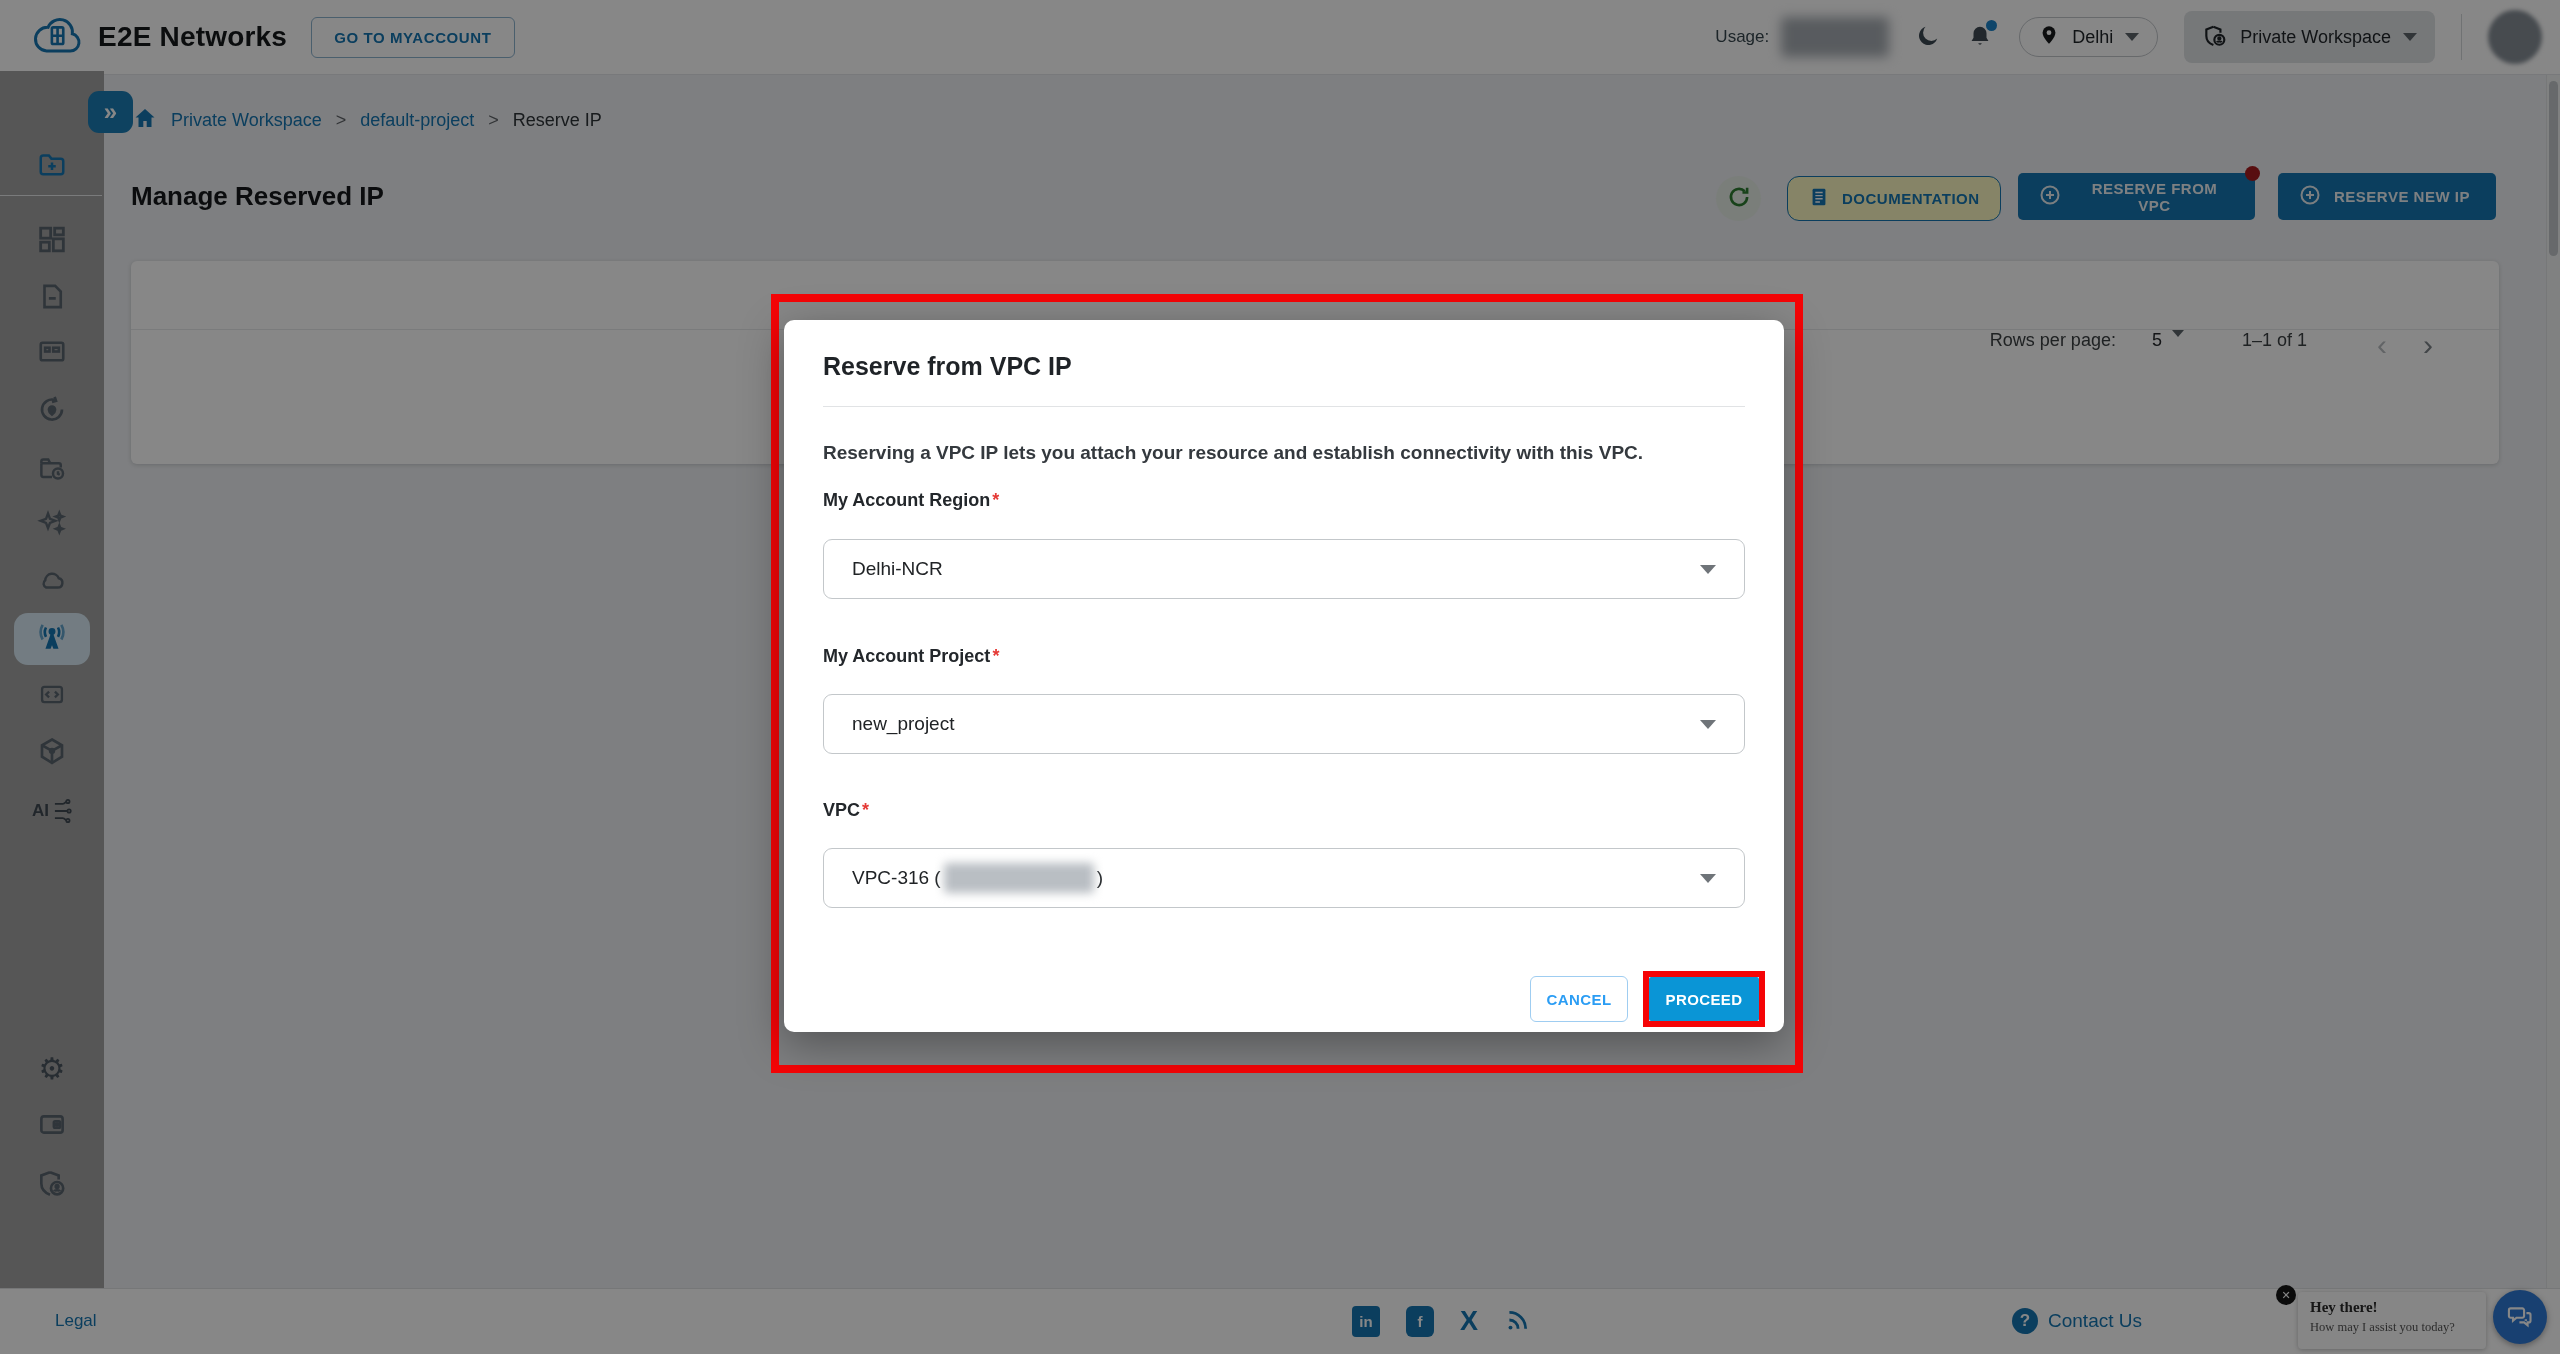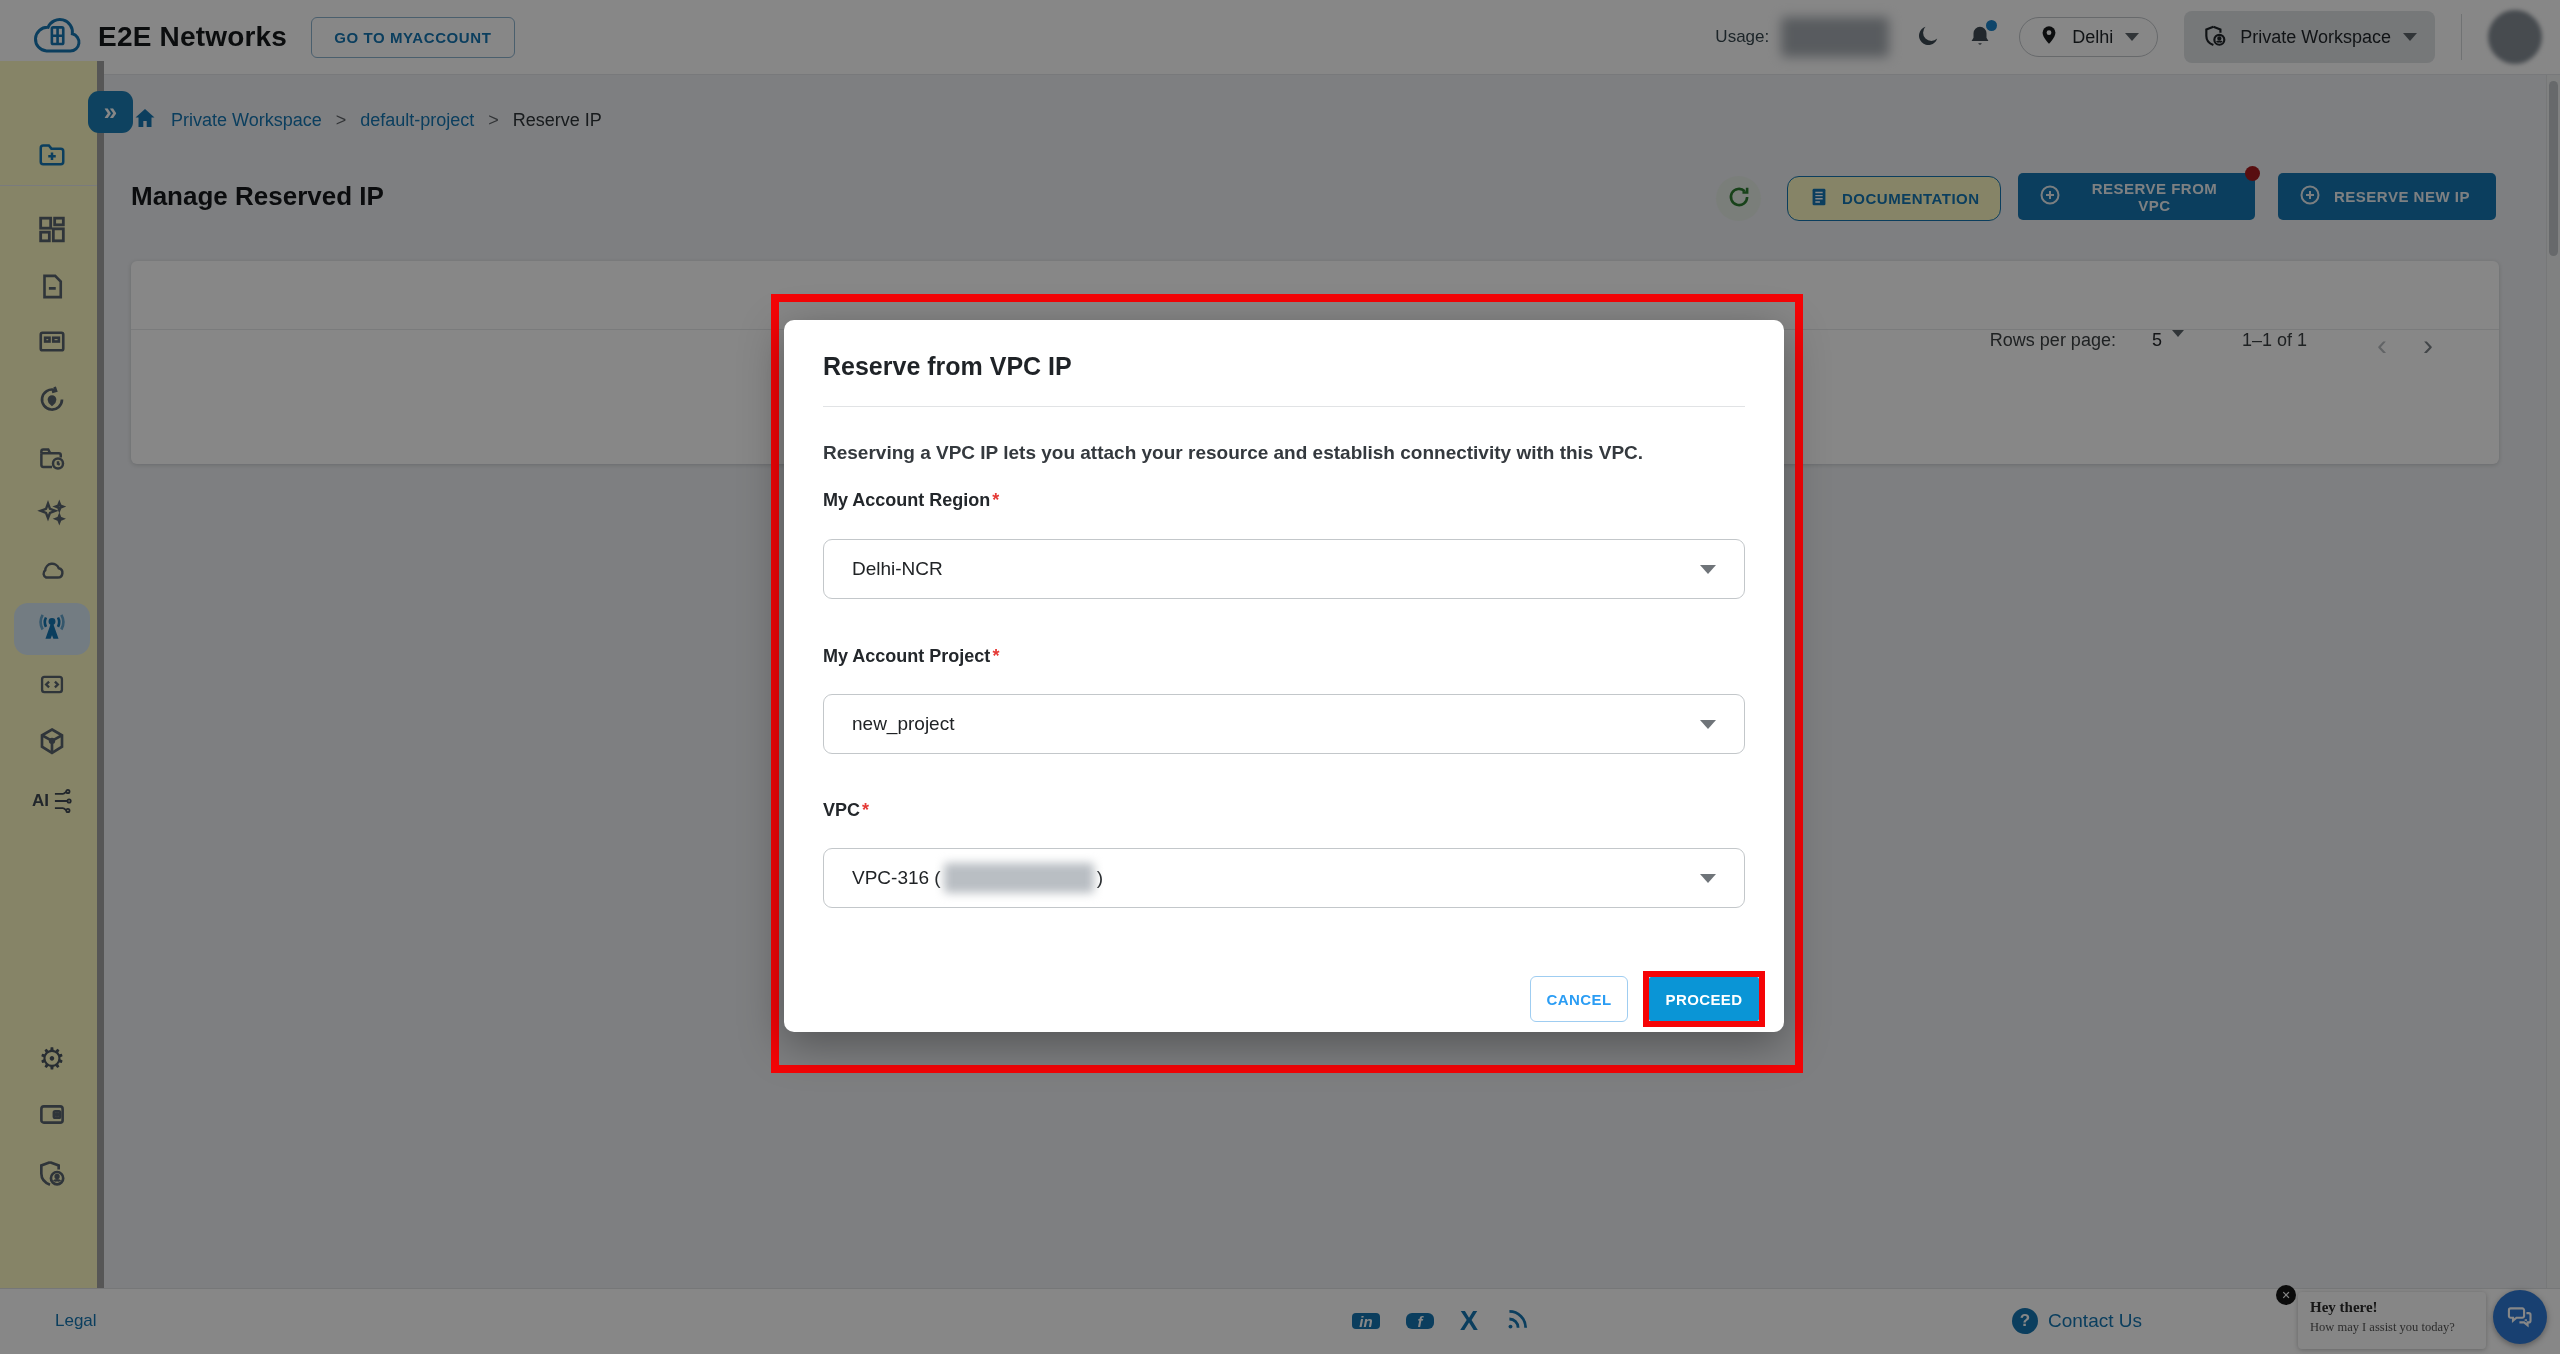--- a/index.html
+++ b/index.html
@@ -20,21 +20,21 @@
   .bell-dot { position:absolute; top:-3px; right:-4px; width:11px; height:11px; border-radius:50%; background:#1c83c9; }
   .region-select { height:40px; border:1px solid #c3c7cb; border-radius:20px; background:#fff; display:flex; align-items:center; gap:12px; padding:0 18px; cursor:pointer; }
   .region-select .label { font-size:18px; color:#1f2428; }
   .workspace-btn { height:52px; border:none; border-radius:8px; background:#dfe2e5; display:flex; align-items:center; gap:12px; padding:0 18px; cursor:pointer; }
   .workspace-btn .label { font-size:18px; color:#1f2428; }
   .caret { width:0; height:0; border-left:7px solid transparent; border-right:7px solid transparent; border-top:8px solid #5d646b; }
   .v-div { width:1px; height:46px; background:#d4d7da; }
   .avatar { width:54px; height:54px; border-radius:50%; background:#868e96; filter:blur(2px); cursor:pointer; }
 
   
-  .sidebar { position:absolute; top:61px; left:0; width:104px; bottom:66px; background:#fef9c3; border-right:7px solid #a3a3a3; z-index:2; }
+  .sidebar { position:absolute; top:71px; left:0; width:104px; bottom:66px; background:#a3a3a3; border-right:2px solid #a3a3a3; z-index:2; }
   .s-icon { position:absolute; left:52px; transform:translate(-50%,-50%); color:#5a646e; background:none; border:none; cursor:pointer; display:flex; align-items:center; justify-content:center; }
   .s-div { position:absolute; top:124px; left:0; right:0; border-top:1px solid #e6e8ea; }
   .active-pill { position:absolute; top:542px; left:14px; width:76px; height:52px; border-radius:14px; background:#d9ebf6; }
   .gear-glyph { font-size:30px; color:#4b555f; line-height:1; }
   .ai-wrap { display:flex; align-items:center; gap:3px; color:#3f4952; font-weight:700; font-size:17px; }
 
   
   .expand-btn { position:absolute; left:88px; top:91px; width:45px; height:42px; border:none; border-radius:11px; background:#1b7db5; color:#fff; font-size:24px; font-weight:700; cursor:pointer; z-index:2; line-height:40px; }
   .breadcrumb { position:absolute; left:133px; top:106px; display:flex; align-items:center; gap:14px; font-size:18px; z-index:2; }
   .crumb-link { color:#1576b2; text-decoration:none; cursor:pointer; }
@@ -65,21 +65,21 @@
 
   
   .scrollbar { position:absolute; right:0; top:75px; bottom:66px; width:14px; background:#f2f3f4; border-left:1px solid #e0e2e4; z-index:2; }
   .scroll-thumb { position:absolute; top:6px; left:2px; width:9px; height:175px; border-radius:5px; background:#c3c7ca; cursor:pointer; }
 
   
   .footer { position:absolute; left:0; right:0; bottom:0; height:66px; background:#fff; border-top:1px solid #dfe1e3; z-index:2; }
   .legal { position:absolute; left:55px; top:0; line-height:64px; font-size:17px; color:#1576b2; text-decoration:none; cursor:pointer; }
   .copyright { position:absolute; left:562px; top:0; line-height:64px; font-size:17px; color:#1576b2; }
   .socials { position:absolute; left:1352px; top:17px; display:flex; align-items:center; gap:26px; }
-  .soc-square { width:28px; height:16px; border-radius:4px; background:#1576b2; color:#fff; font-size:15px; font-weight:700; display:flex; align-items:center; justify-content:center; cursor:pointer;font-style:italic; }
+  .soc-square { width:28px; height:31px; border-radius:4px; background:#1576b2; color:#fff; font-size:15px; font-weight:700; display:flex; align-items:center; justify-content:center; cursor:pointer; }
   .soc-x { font-size:27px; font-weight:700; color:#1576b2; cursor:pointer; line-height:1; }
   .contact { position:absolute; left:2012px; top:0; height:64px; display:flex; align-items:center; gap:10px; cursor:pointer; }
   .contact-q { width:26px; height:26px; border-radius:50%; background:#1576b2; color:#fff; font-size:17px; font-weight:700; display:flex; align-items:center; justify-content:center; }
   .contact-label { font-size:19px; color:#1576b2; }
   .chat-tip { position:absolute; left:2298px; top:3px; width:188px; height:57px; background:#fdfdfd; border-radius:4px; box-shadow:0 1px 5px rgba(0,0,0,.25); padding:7px 12px; font-family:"Liberation Serif",serif; }
   .chat-greet { font-size:15px; font-weight:700; color:#2a2a2a; }
   .chat-msg { font-size:12.5px; color:#555; margin-top:4px; white-space:nowrap; }
   .chat-close { position:absolute; left:2276px; top:-4px; width:20px; height:20px; border-radius:50%; border:none; background:#151515; color:#fff; font-size:11px; line-height:18px; cursor:pointer; padding:0; }
   .chat-fab { position:absolute; left:2493px; top:1px; width:54px; height:54px; border-radius:50%; border:none; background:#2f7ad6; box-shadow:0 2px 6px rgba(0,0,0,.35); cursor:pointer; display:flex; align-items:center; justify-content:center; }
 

